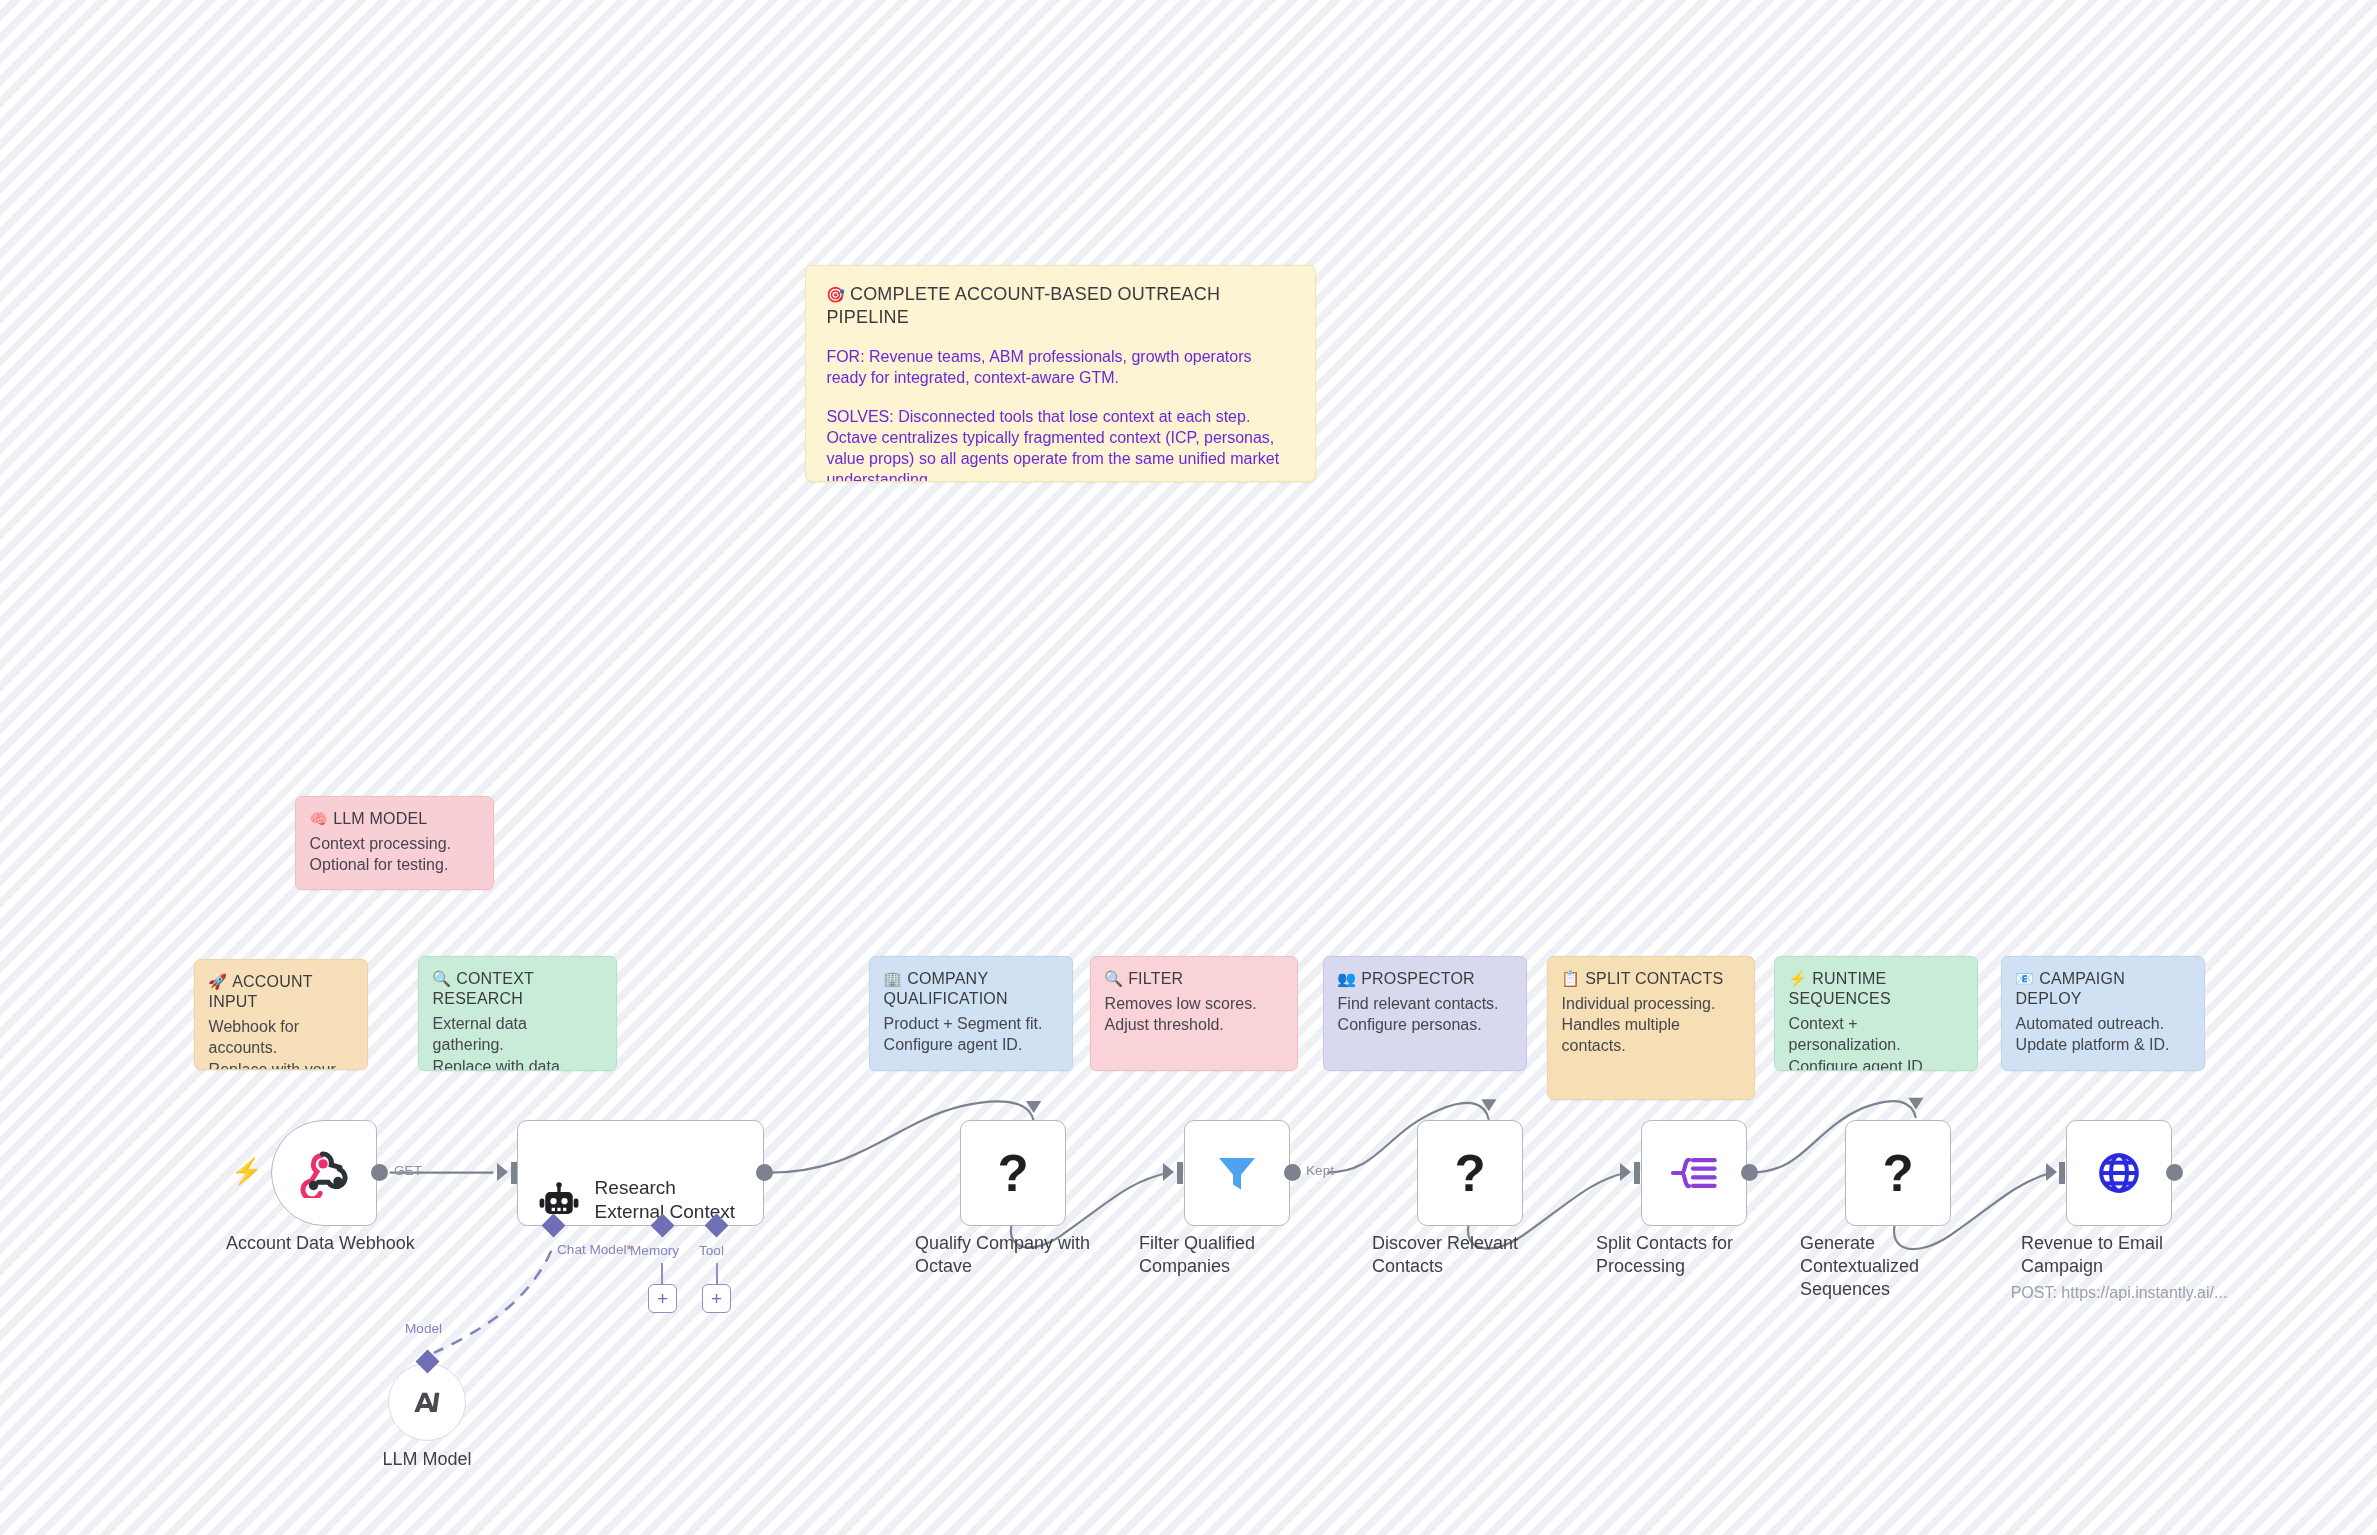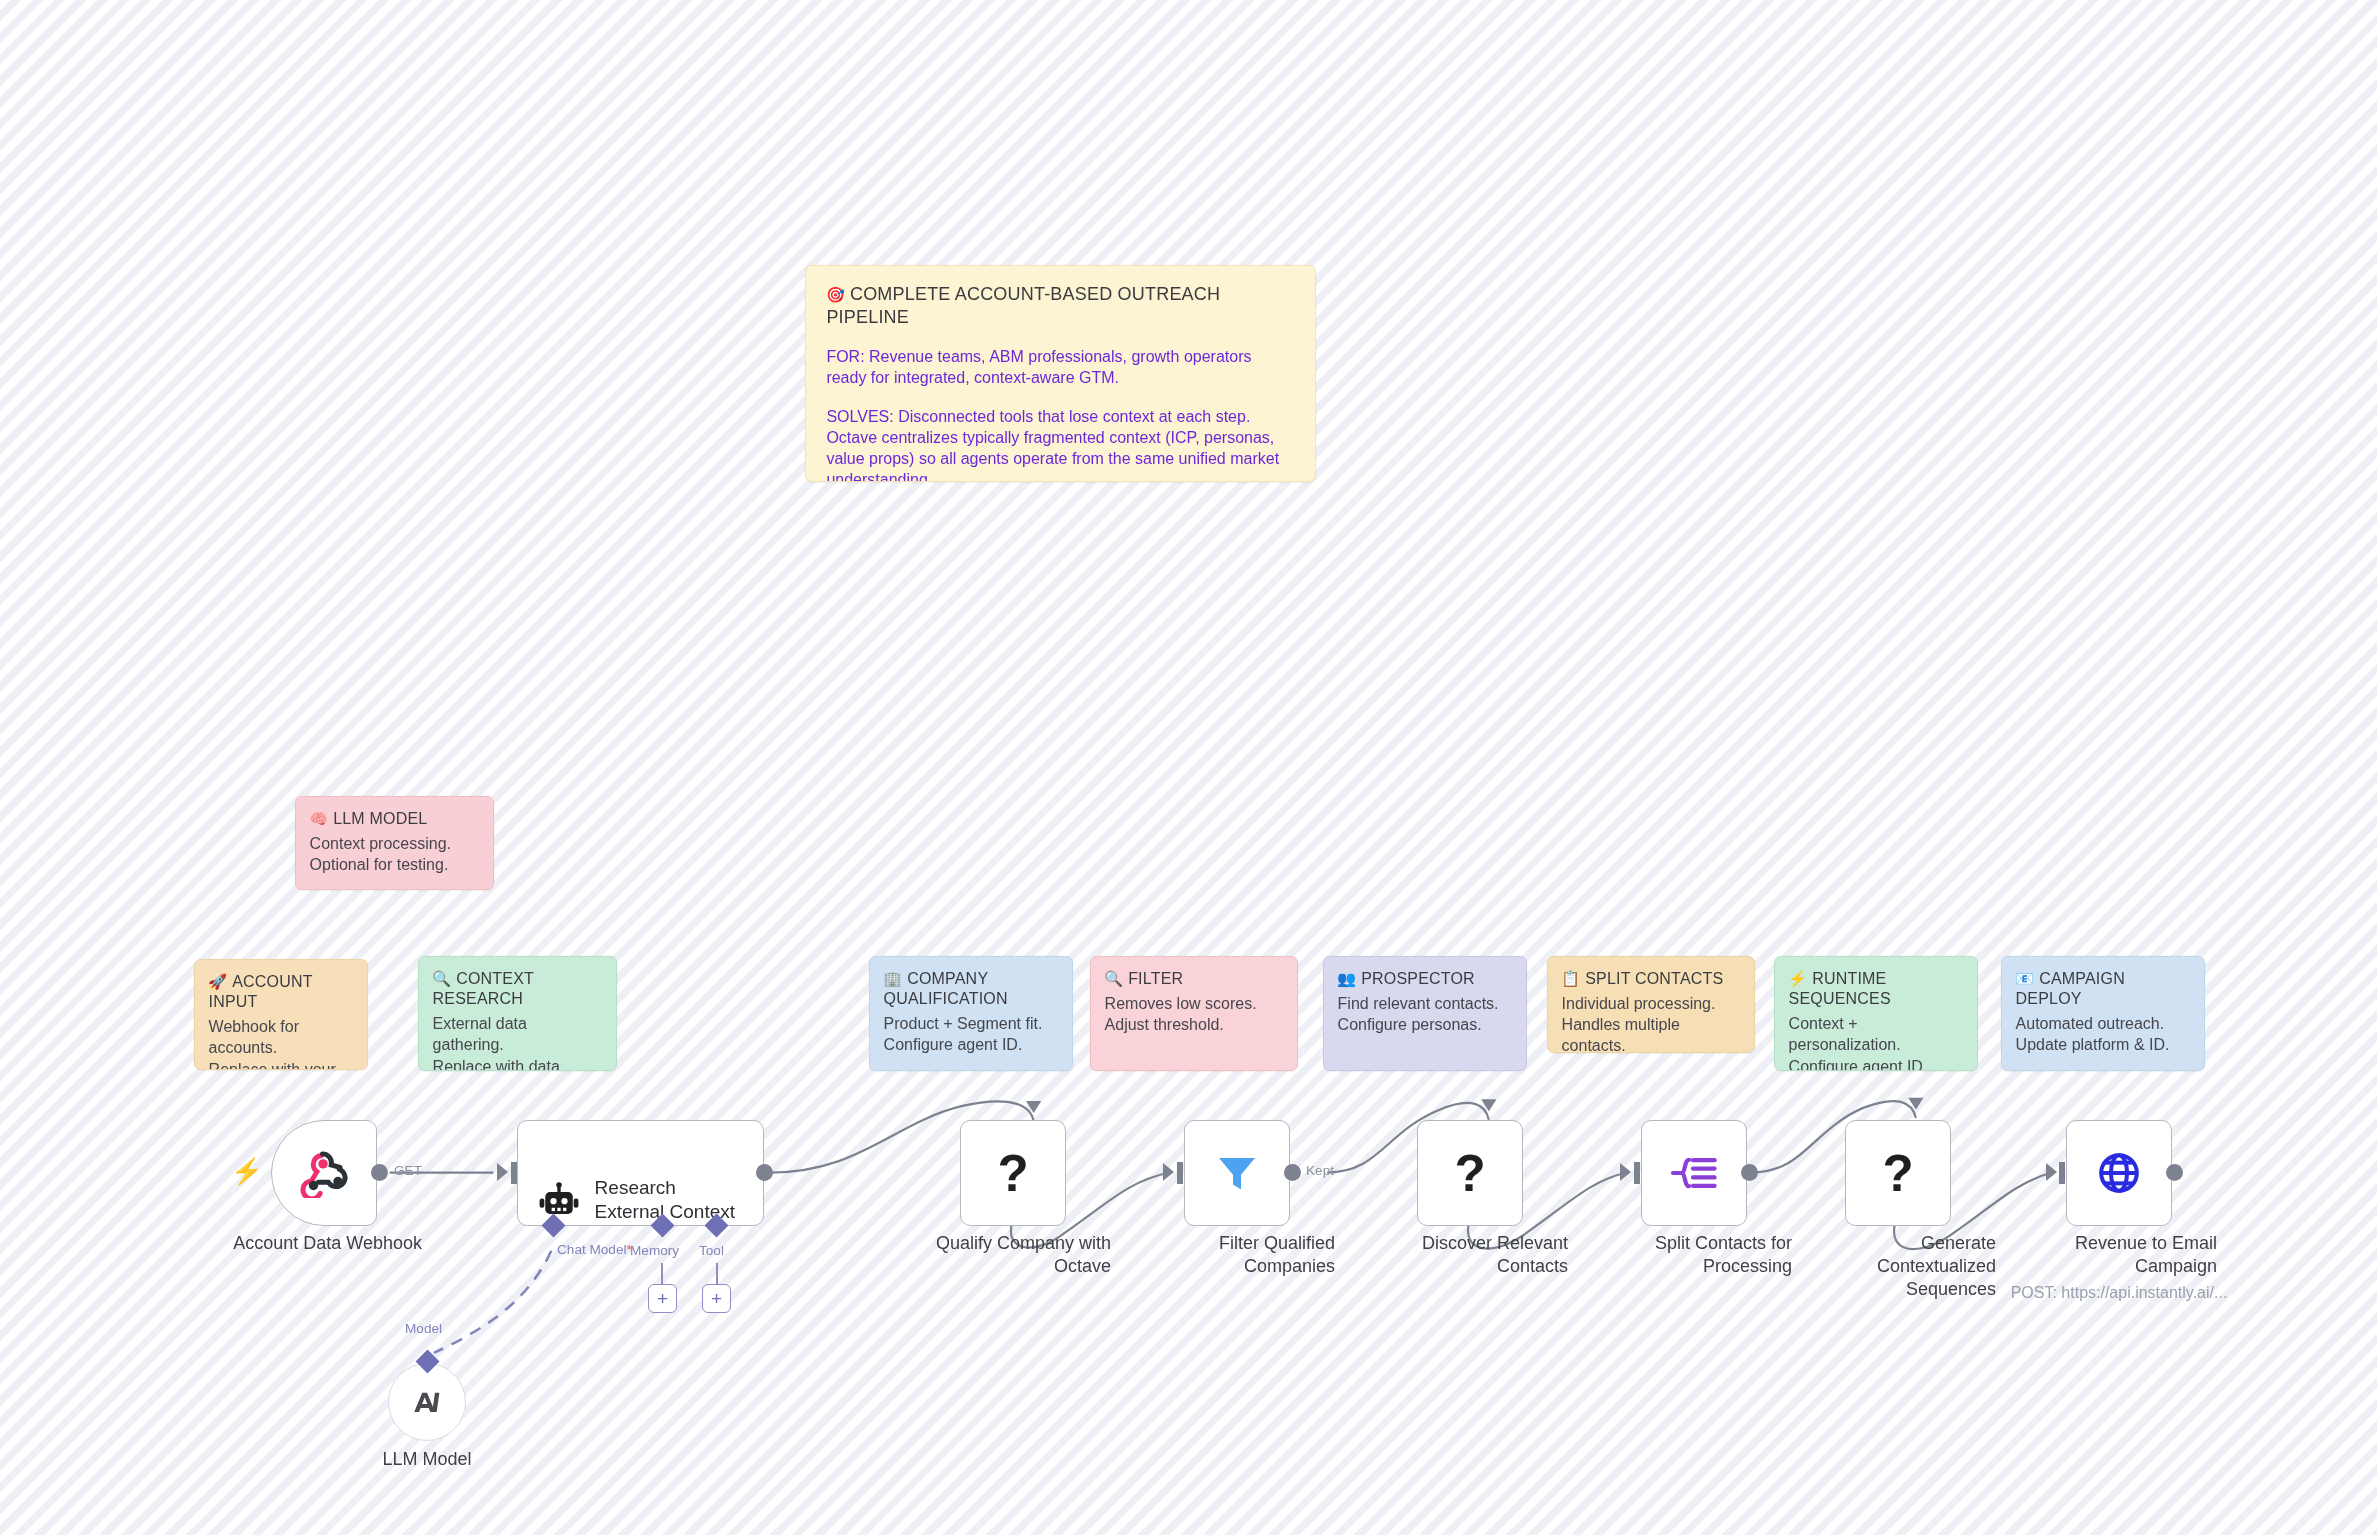--- a/index.html
+++ b/index.html
@@ -64,21 +64,21 @@
   #note-account { left: 194px;  top: 959px; width: 174px; height: 111px;
                   background:#f7e0b9; border:0.9px solid #eed3a4; }
   #note-context { left: 418px;  top: 956px; width: 199px; height: 115px;
                   background:#c9ecd8; border:0.9px solid #b4e2c8; }
   #note-company { left: 869px; top: 956px; width: 204px; height: 115px;
                   background:#cfe1f2; border:0.9px solid #bcd6ee; }
   #note-filter  { left: 1090px; top: 956px; width: 208px; height: 115px;
                   background:#f9d3d7; border:0.9px solid #f0bfc6; }
   #note-prospect{ left: 1323px; top: 956px; width: 204px; height: 115px;
                   background:#d8d8ef; border:0.9px solid #c8c8e6; }
-  #note-split   { left: 1547px; top: 956px; width: 208px; height: 97px;
+  #note-split   { left: 1547px; top: 956px; width: 208px; height: 144px;
                   background:#f7dfb5; border:0.9px solid #eed3a4; }
   #note-runtime { left: 1774px; top: 956px; width: 204px; height: 115px;
                   background:#c9ecd8; border:0.9px solid #b4e2c8; }
   #note-deploy  { left: 2001px; top: 956px; width: 204px; height: 115px;
                   background:#cfe1f2; border:0.9px solid #bcd6ee; }
 
   
   .node {
     position: absolute;
     width: 106px; height: 106px;
@@ -90,21 +90,21 @@
   }
   .node.trigger {
     border-top-left-radius: 53px;
     border-bottom-left-radius: 53px;
   }
   .node .label {
     position: absolute;
     top: 111px; left: 50%;
     transform: translateX(-50%);
     width: 196px;
-    text-align: right;
+    text-align: left;
     font-size: 18px;
     line-height: 1.28;
     color: #3f3f46;
     white-space: pre-line;
   }
   .node .sublabel {
     position: absolute;
     top: 163px; left: 50%;
     transform: translateX(-50%);
     width: 255px;

